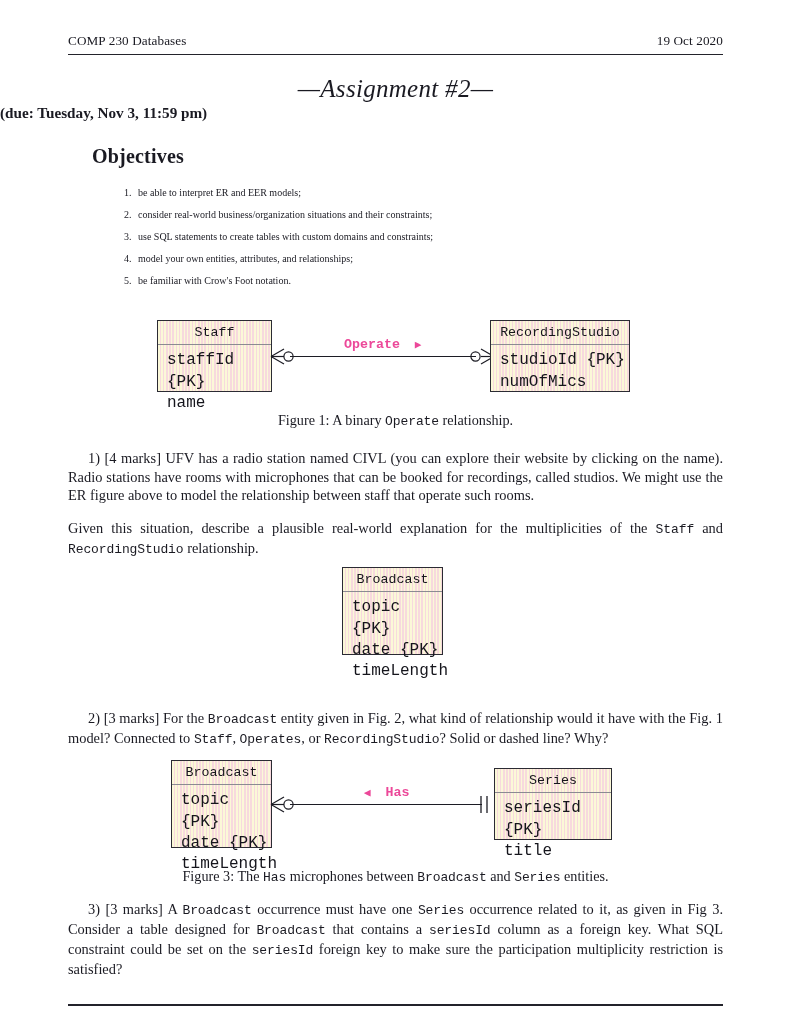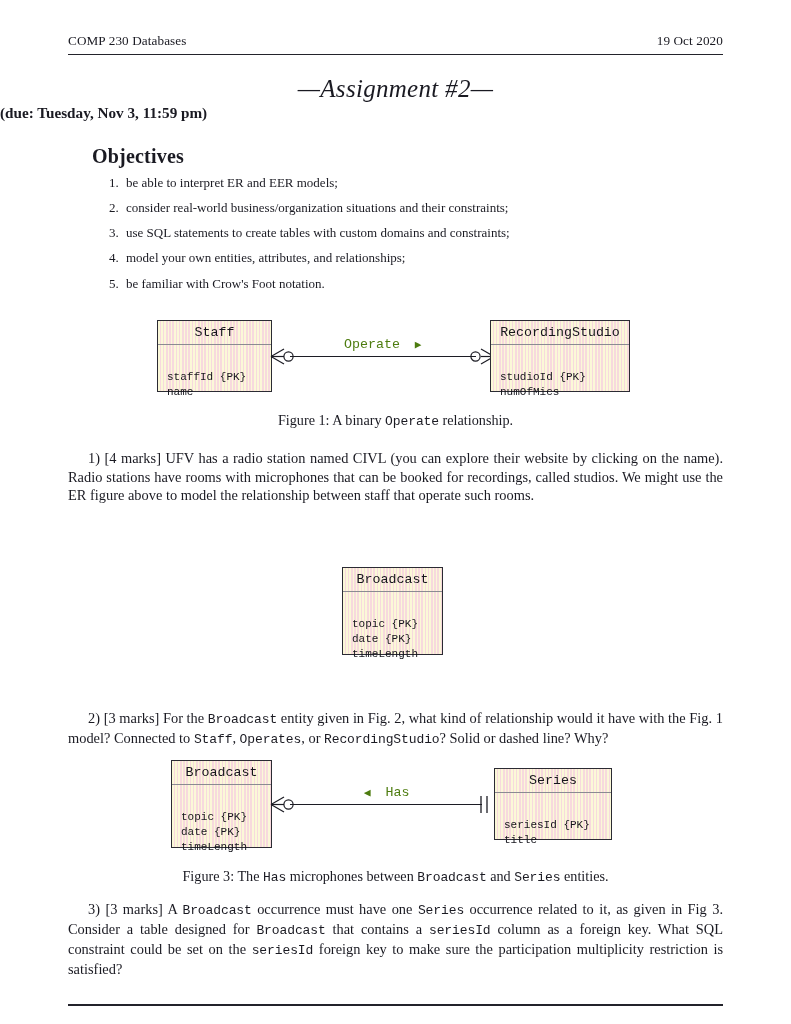--- a/index.html
+++ b/index.html
@@ -70,23 +70,23 @@
     top: 132px;
     font-size: 20px;
     font-weight: bold;
     letter-spacing: .2px;
   }
   ol.objectives {
     position: absolute;
     left: 86px;
     top: 163px;
     width: 620px;
-    margin: 0;
+    margin: 12px;
     padding: 0 0 0 36px;
-    font-size: 13px;
+    font-size: 10px;
     list-style: decimal;
   }
   ol.objectives li {
     margin: 0 0 11.5px 0;
     padding-left: 4px;
     line-height: 1.05;
   }
 
   
   .para {
@@ -128,36 +128,36 @@
   }
   .entity .ent-name {
     text-align: center;
     font-size: 13.3px;
     padding: 4px 2px 4px 2px;
     border-bottom: 1px solid #8b8b92;
     line-height: 1.15;
   }
   .entity .ent-attrs {
     padding: 5px 0 20px 9px;
-    font-size: 11px;
+    font-size: 16px;
     line-height: 1.33;
-    margin-top: 20px;
   }
 
   .conn-line {
     position: absolute;
     background: #1c1c24;
     height: 1.3px;
   }
   .rel-label {
     position: absolute;
     font-family: "Liberation Mono", "DejaVu Sans Mono", monospace;
     font-size: 13.3px;
-    color: #4d7c0f;
+    color: #ec4899;
     white-space: nowrap;
+    font-weight: bold;
   }
   .crow-svg { position: absolute; }
 
   
   .footer-rule {
     position: absolute;
     left: 68px;
     top: 991px;
     width: 655px;
     height: 1.6px;
@@ -229,20 +229,23 @@
   </div>
 
   <div class="caption" style="top:399px;">
     <span>Figure 1: A binary </span><span class="mono">Operate</span><span> relationship.</span>
   </div>
 
   <div class="para" style="top:436px;">
     <span class="indent"></span><span>1)</span> <span>[4 marks]</span><span> UFV has a radio station named CIVL (you can explore their website by clicking on the name). Radio stations have rooms with microphones that can be booked for recordings, called studios. We might use the ER figure above to model the relationship between staff that operate such rooms.</span>
   </div>
 
+  <div class="para" style="top:506px;">
+    <span>Given this situation, describe a plausible real-world explanation for the multiplicities of the </span><span class="mono">Staff</span><span> and </span><span class="mono">RecordingStudio</span><span> relationship.</span>
+  </div>
 
   <div class="entity" style="left:342px; top:554px; width:101px; height:88px;">
     <div class="ent-name">Broadcast</div>
     <div class="ent-attrs">
       <div>topic {PK}</div>
       <div>date {PK}</div>
       <div>timeLength</div>
     </div>
   </div>
 

